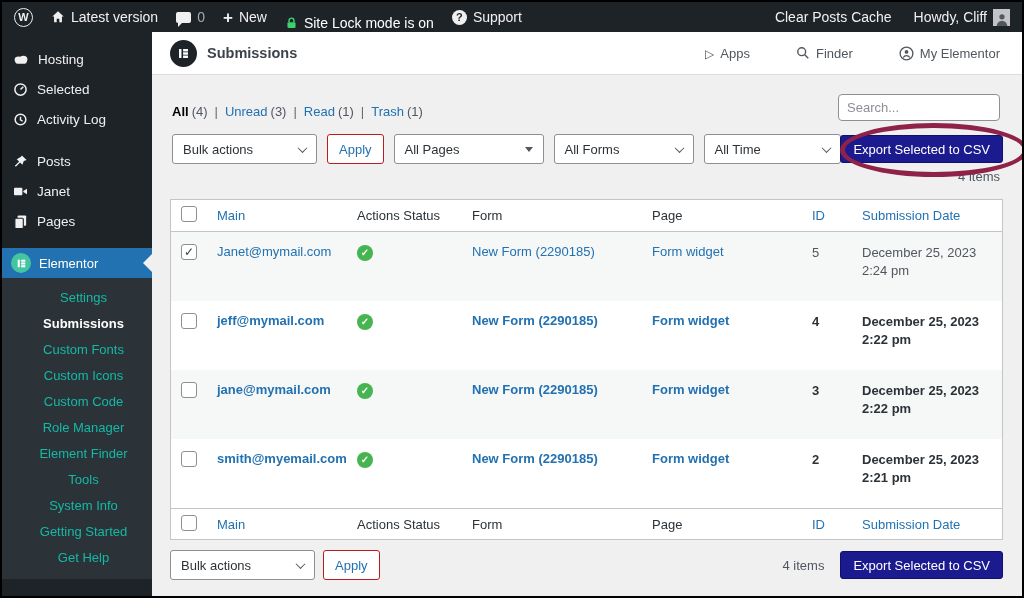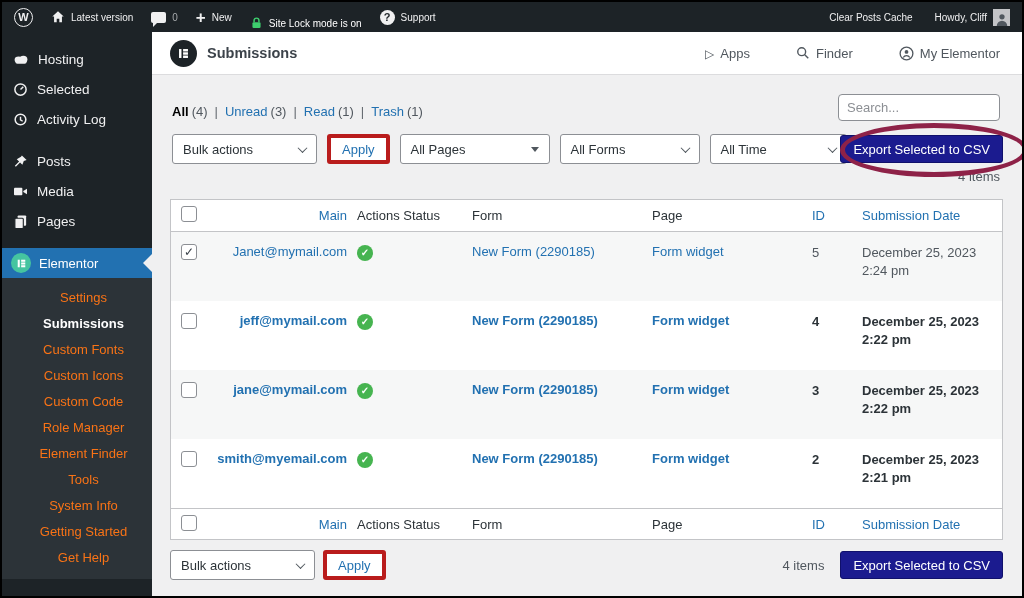--- a/index.html
+++ b/index.html
@@ -3,21 +3,21 @@
 <meta charset="utf-8">
 <style>
   * { margin:0; padding:0; box-sizing:border-box; }
   body { font-family:"Liberation Sans", sans-serif; background:#fff; }
   .screen { position:relative; width:1024px; height:598px; border:2px solid #000;
             overflow:hidden; background:#f0f0f1; font-size:13px; color:#3c434a; }
 
   
   .admin-bar { position:absolute; top:0; left:0; right:0; height:30px; background:#1d2327;
                display:flex; align-items:center; justify-content:space-between;
-               color:#f0f0f1; font-size:10px; padding:0 12px; z-index:30;text-align:center; }
+               color:#f0f0f1; font-size:14px; padding:0 12px; z-index:30;text-align:center; }
   .ab-group { display:flex; align-items:center; gap:18px; }
   .ab-item { display:flex; align-items:center; gap:6px; cursor:pointer; color:#f0f0f1; }
   .ab-item svg { display:block; }
   .wp-circle { width:19px; height:19px; border:1.6px solid #f0f0f1; border-radius:50%;
                display:flex; align-items:center; justify-content:center;
                font-size:11px; font-weight:bold; }
   .wp-circle::after { content:"W"; }
   .plus-glyph::before { content:"+"; font-size:17px; font-weight:bold; line-height:1; }
   .q-circle { width:15px; height:15px; border-radius:50%; background:#f0f0f1; color:#1d2327;
               font-size:11px; font-weight:bold; display:flex; align-items:center; justify-content:center; }
@@ -37,21 +37,21 @@
                font-size:13.5px; cursor:pointer; color:#f0f0f1; }
   .menu-item svg { flex:0 0 auto; }
   .menu-gap { height:12px; }
   .menu-elementor { height:30px; display:flex; align-items:center; gap:8px; padding-left:9px;
                     background:#2271b1; color:#fff; position:relative; cursor:pointer; }
   .el-circle { width:20px; height:20px; border-radius:50%; background:#45c4a0;
                display:flex; align-items:center; justify-content:center; }
   .menu-arrow { position:absolute; right:0; top:50%; transform:translateY(-50%);
                 border:9px solid transparent; border-right:9px solid #f0f0f1; border-left:none; }
   .submenu { background:#2c3338; padding:7px 0 8px; }
-  .submenu-item { padding:6px 0 6px 13px; font-size:13px; color:#f97316; cursor:pointer; line-height:14px; }
+  .submenu-item { padding:6px 0 6px 13px; font-size:13px; color:#14b8a6; cursor:pointer; line-height:14px; }
   .submenu-item.current { color:#fff; font-weight:bold; }
 
   
   .content { position:absolute; top:30px; left:150px; right:0; bottom:0; background:#f0f0f1; }
   .page-header { position:absolute; top:0; left:0; right:0; height:43px; background:#fff;
                  border-bottom:1px solid #dcdcde; display:flex; align-items:center;
                  justify-content:space-between; padding:0 22px 0 18px; }
   .ph-left { display:flex; align-items:center; gap:10px; }
   .ph-logo { width:27px; height:27px; border-radius:50%; background:#1d2327;
              display:flex; align-items:center; justify-content:center; }
@@ -75,21 +75,21 @@
 
   
   .controls { position:absolute; top:102px; left:20px; display:flex; align-items:center; gap:10px; }
   .select { height:30px; background:#fff; border:1px solid #8c8f94; border-radius:3px;
             display:inline-flex; align-items:center; justify-content:space-between;
             padding:0 10px; font-size:13px; color:#2c3338; cursor:pointer; }
   .chev { width:7px; height:7px; border-right:1.6px solid #50575e; border-bottom:1.6px solid #50575e;
           transform:rotate(45deg) translate(-1px,-1px); margin-left:10px; }
   .tri-down { border-left:4px solid transparent; border-right:4px solid transparent;
               border-top:5px solid #50575e; margin-left:10px; }
-  .btn-apply { height:30px; padding:0 11px; background:#fff; border:4px solid #b91c1c;
+  .btn-apply { height:30px; padding:0 11px; background:#fff; border:1px solid #b91c1c;
                border-radius:3px; color:#2271b1; font-size:13px; cursor:pointer;
                font-family:"Liberation Sans",sans-serif; }
   .btn-export { height:28px; padding:0 12px; background:#1b1b8f; border:1px solid #10106b;
                 border-radius:3px; color:#fff; font-size:13px; cursor:pointer;
                 font-family:"Liberation Sans",sans-serif; }
   .export-top { position:absolute; top:103px; right:19px; }
   .items-count-top { position:absolute; top:137px; right:22px; color:#50575e; font-size:13px; }
 
   .annotation-ellipse { position:absolute; top:91px; right:-6px; width:188px; height:54px;
                         border:5px solid #8e2248; border-radius:50%; pointer-events:none; z-index:25; }
@@ -97,21 +97,21 @@
   
   .table { position:absolute; top:167px; left:18px; right:19px; background:#fff;
            border:1px solid #c3c4c7; }
   .trow { display:flex; }
   .thead { height:32px; align-items:center; border-bottom:1px solid #c3c4c7; }
   .tfoot { height:31px; align-items:center; border-top:1px solid #c3c4c7; }
   .drow { height:69px; align-items:flex-start; padding-top:12px; }
   .drow.stripe { background:#f6f7f7; }
   .cell { padding-left:10px; }
   .col-cb   { width:36px; }
-  .col-main { width:140px;text-align:right; }
+  .col-main { width:140px; }
   .col-status { width:115px; }
   .col-form { width:180px; }
   .col-page { width:160px; }
   .col-id   { width:50px; }
   .col-date { flex:1; padding-right:10px; }
   .hdr-link { color:#2271b1; cursor:pointer; }
   .hdr-txt  { color:#2c3338; }
   .checkbox { width:16px; height:16px; border:1px solid #8c8f94; border-radius:3px;
               background:#fff; display:inline-block; cursor:pointer; font-size:12px;
               line-height:14px; text-align:center; color:#3c434a; }
@@ -212,21 +212,21 @@
         <svg width="15" height="15" viewBox="0 0 16 16" fill="#f0f0f1">
             <path d="M9.5 1.5L14.5 6.5 11.5 7.5 10 11.5 7.5 9 3 13.5 2 12.5 6.5 8 4 5.5 8.5 3z"></path>
           </svg>
         <span>Posts</span>
       </div>
       <div class="menu-item">
         <svg width="15" height="13" viewBox="0 0 16 14" fill="#f0f0f1">
             <rect x="1" y="3" width="9" height="8" rx="1"></rect>
             <path d="M11 6.5l4-2.5v6l-4-2.5z"></path>
           </svg>
-        <span>Media</span>
+        <span>Janet</span>
       </div>
       <div class="menu-item">
         <svg width="15" height="15" viewBox="0 0 16 16">
             <rect x="5" y="1.5" width="9" height="11" rx="1" fill="#f0f0f1"></rect>
             <rect x="2" y="4.5" width="9" height="11" rx="1" fill="#f0f0f1" stroke="#1d2327" stroke-width="1.2"></rect>
           </svg>
         <span>Pages</span>
       </div>
       <div class="menu-gap"></div>
       <div class="menu-elementor">

